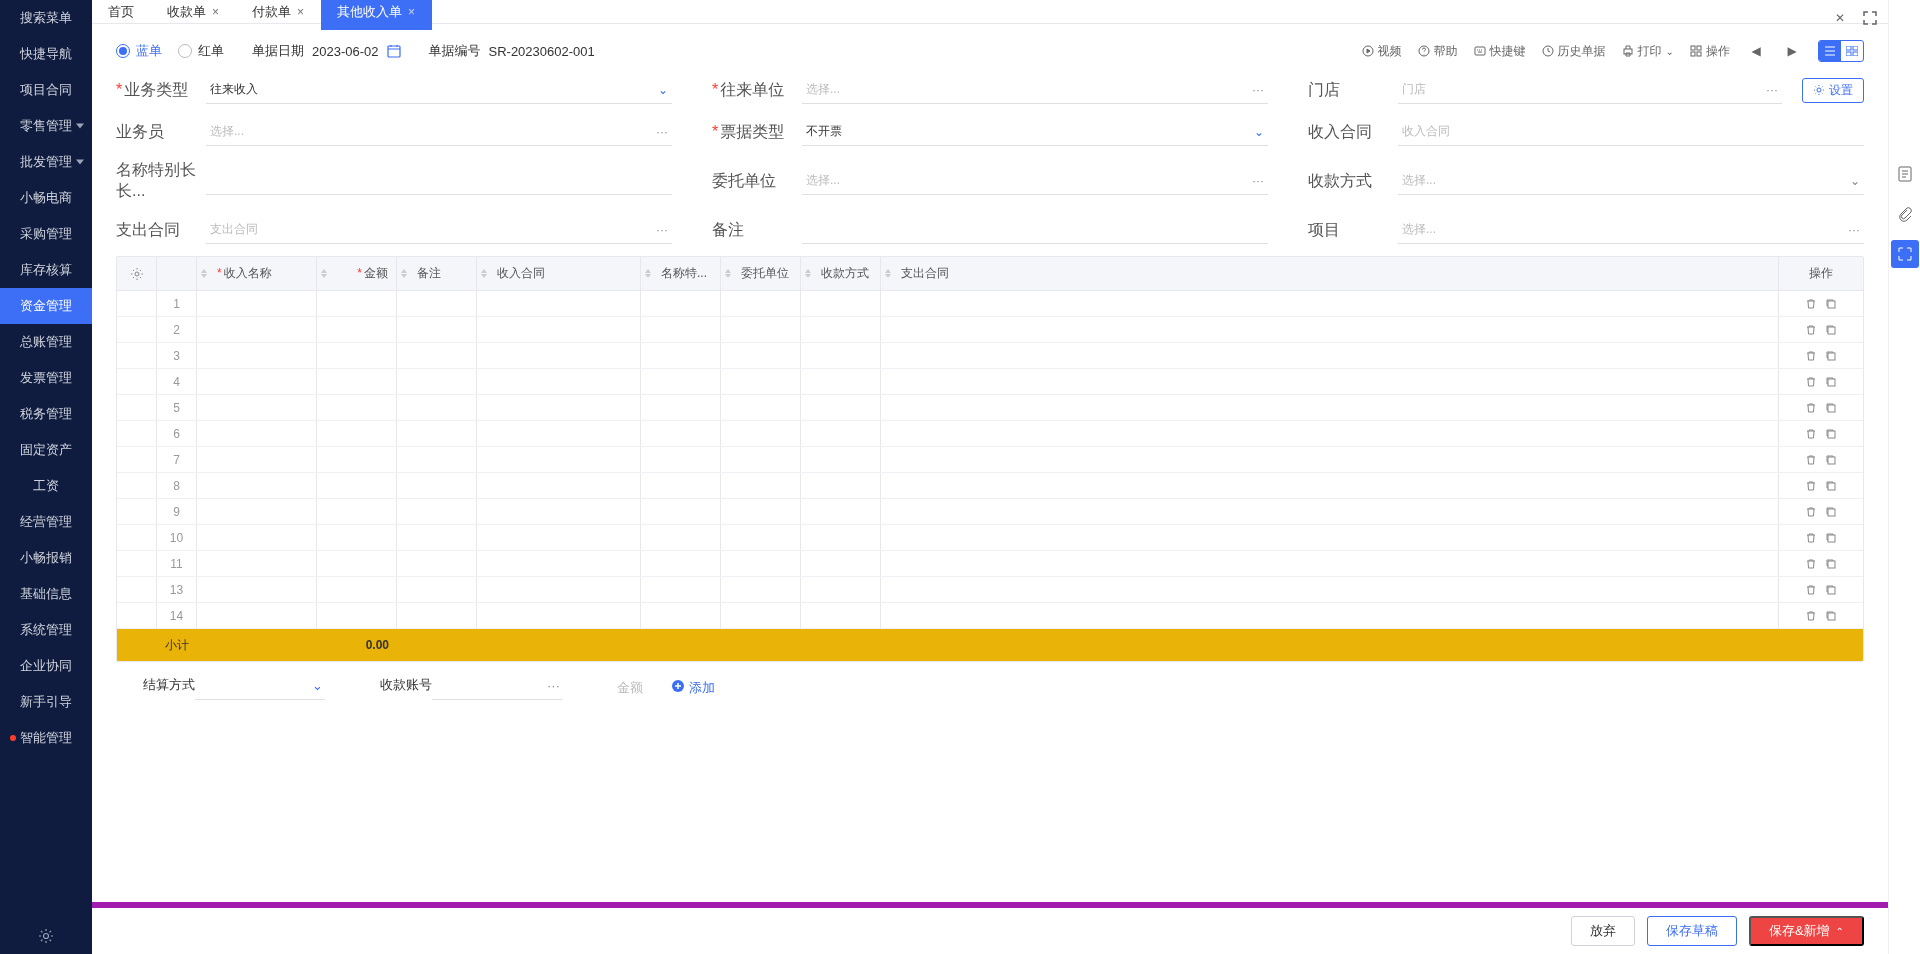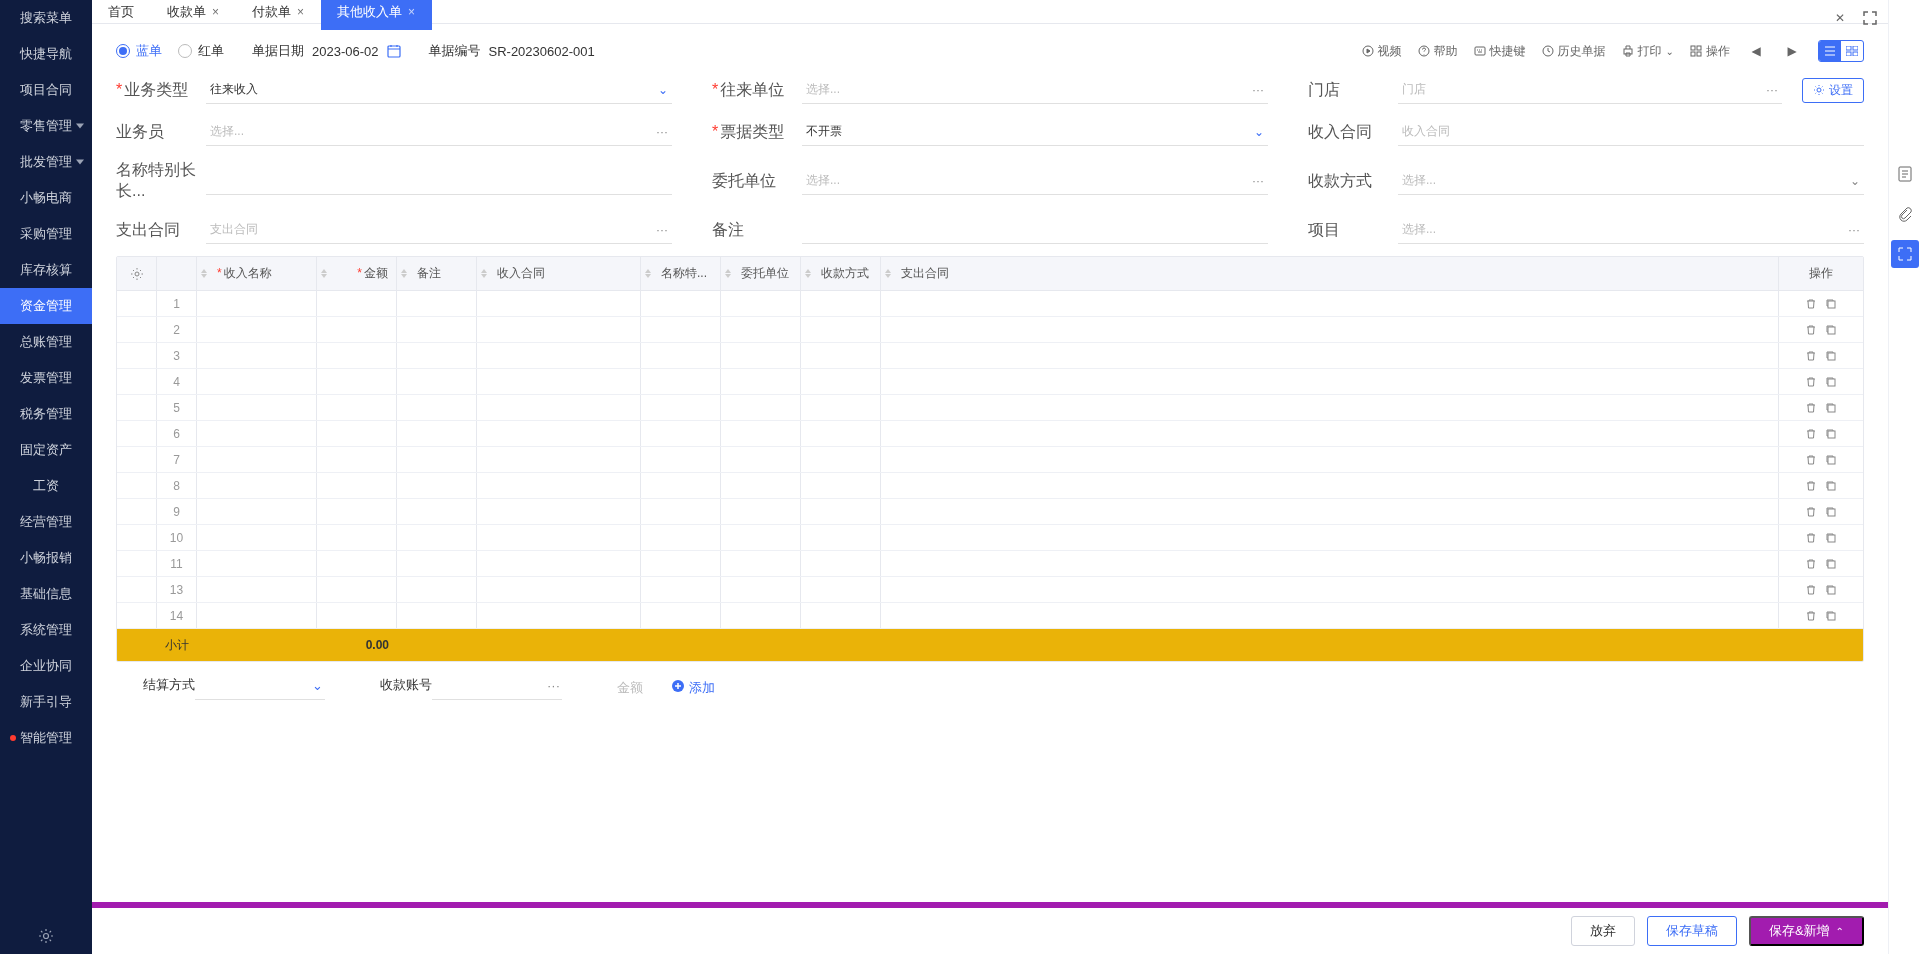--- a/index.html
+++ b/index.html
@@ -69,21 +69,21 @@
 .subtotal .td { border-right: none; }
 .settle-row { display: flex; align-items: center; gap: 28px; margin-top: 14px; font-size: 13px; }
 .settle-item { display: flex; gap: 0; margin-left: 27px; }
 .settle-input { width: 130px; height: 24px; border-bottom: 1px solid #e0e0e0; position: relative; }
 .settle-input .trail { position: absolute; right: 2px; top: 2px; color: #888; cursor: pointer; }
 .add-link { color: #3d6ef6; display: inline-flex; align-items: flex-start; gap: 4px; cursor: pointer; }
 .footer { height: 52px; border-top: 6px solid #a21caf; display: flex; align-items: center; justify-content: flex-end; gap: 12px; padding: 0 24px; }
 .btn { height: 30px; padding: 0 18px; border-radius: 3px; display: inline-flex; align-items: center; font-size: 13px; cursor: pointer; gap: 6px; }
 .btn-default { border: 1px solid #d0d3dc; background: #fff; color: #333; }
 .btn-outline { border: 1px solid #3d6ef6; background: #fff; color: #3d6ef6; }
-.btn-primary { background: #a21caf; color: #fff; }
+.btn-primary { background: #ef4444; color: #fff; }
 .btn-primary .chev { font-size: 10px; }
 .right-dock { width: 32px; display: flex; flex-direction: column; align-items: center; gap: 12px; padding-top: 160px; background: #fff; border-left: 1px solid #eef0f5; }
 .dock-btn { width: 28px; height: 28px; display: flex; align-items: center; justify-content: center; cursor: pointer; color: #666; border-radius: 3px; }
 .dock-btn.active { background: #3d6ef6; color: #fff; }
 svg { display: block; }
 .th-text { padding-left: 12px; }
 </style>
 </head>
 <body>
 

